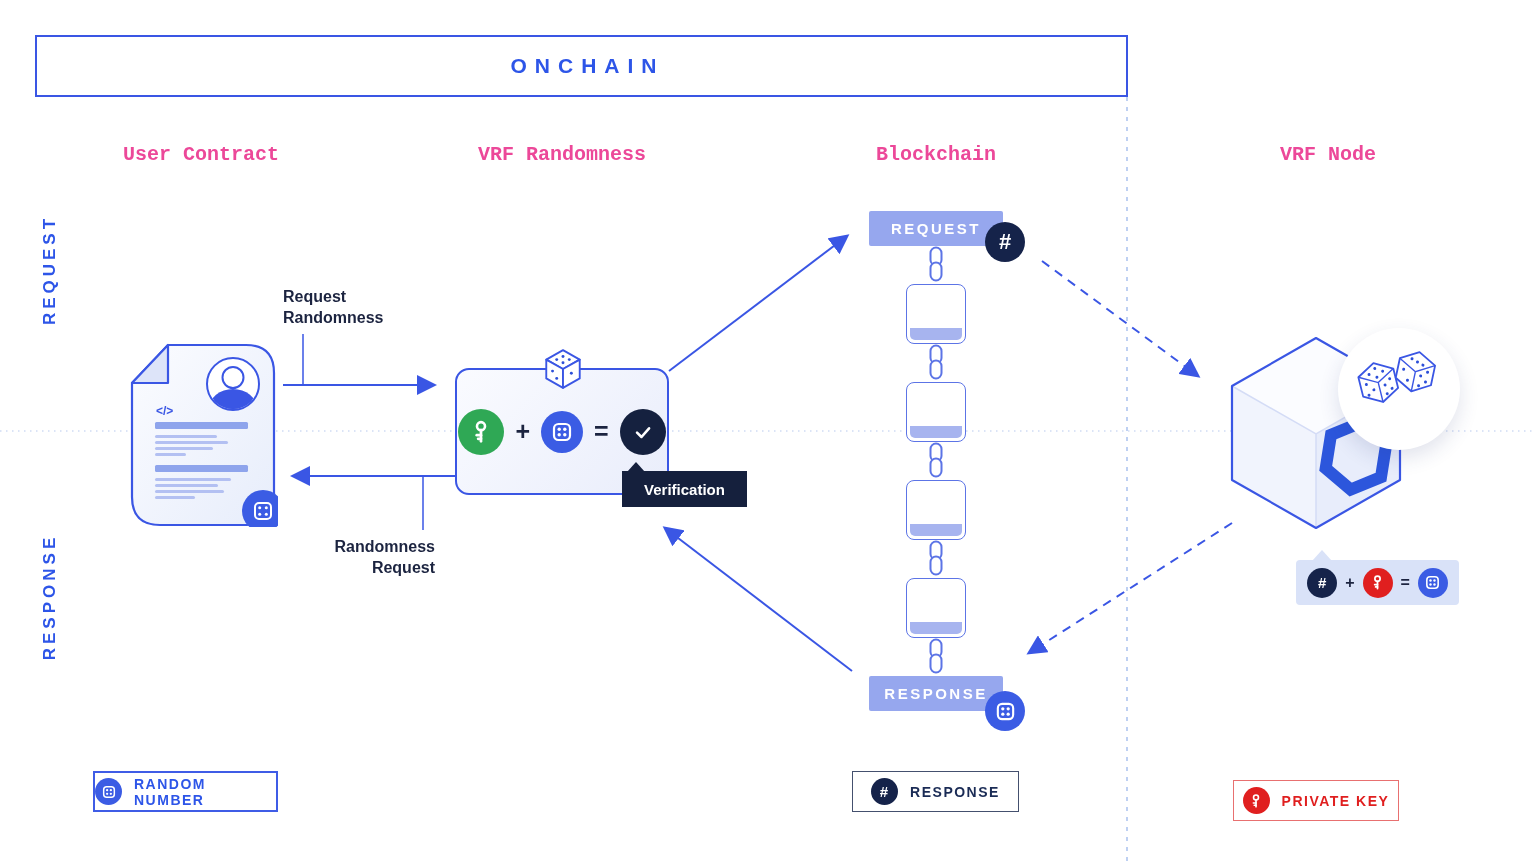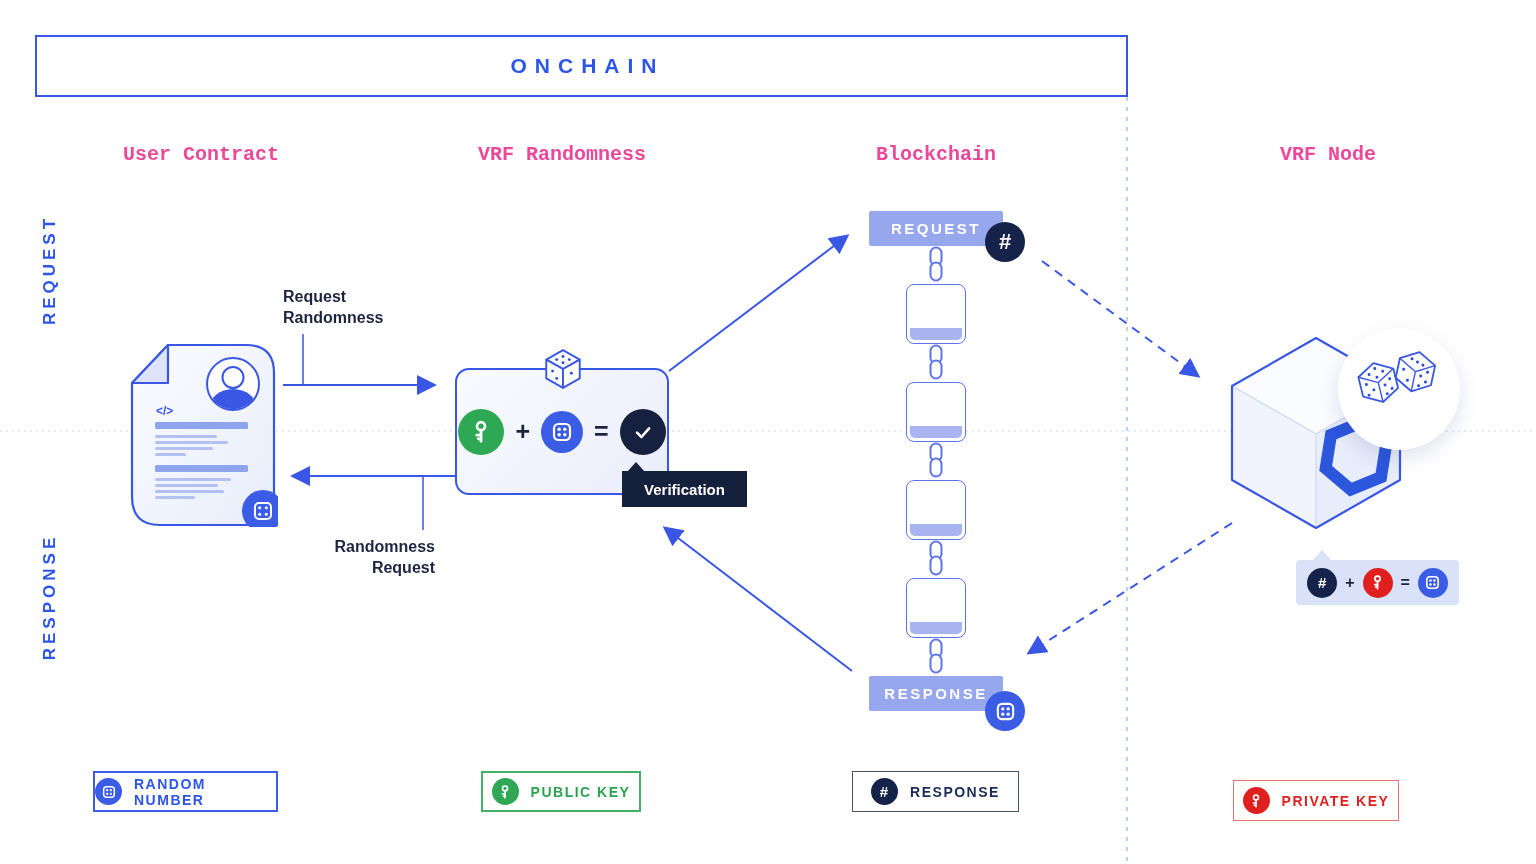--- a/index.html
+++ b/index.html
@@ -319,28 +319,20 @@
   </div>
 
   <div class="legend-badge" id="legend-random">
     <span class="circ c27 bg-blue">
       <svg width="16" height="16">
           <use href="#sym-dice"></use>
         </svg>
     </span>
     <span>RANDOM NUMBER</span>
   </div>
-  <div class="legend-badge" id="legend-public">
-    <span class="circ c27 bg-green">
-      <svg width="16" height="16">
-          <use href="#sym-key"></use>
-        </svg>
-    </span>
-    <span>PUBLIC KEY</span>
-  </div>
   <div class="legend-badge" id="legend-blockhash">
     <span class="circ c27 bg-hash">
       <span class="hash-glyph">#</span>
     </span>
     <span>RESPONSE</span>
   </div>
   <div class="legend-badge" id="legend-private">
     <span class="circ c27 bg-red">
       <svg width="16" height="16">
           <use href="#sym-key"></use>

